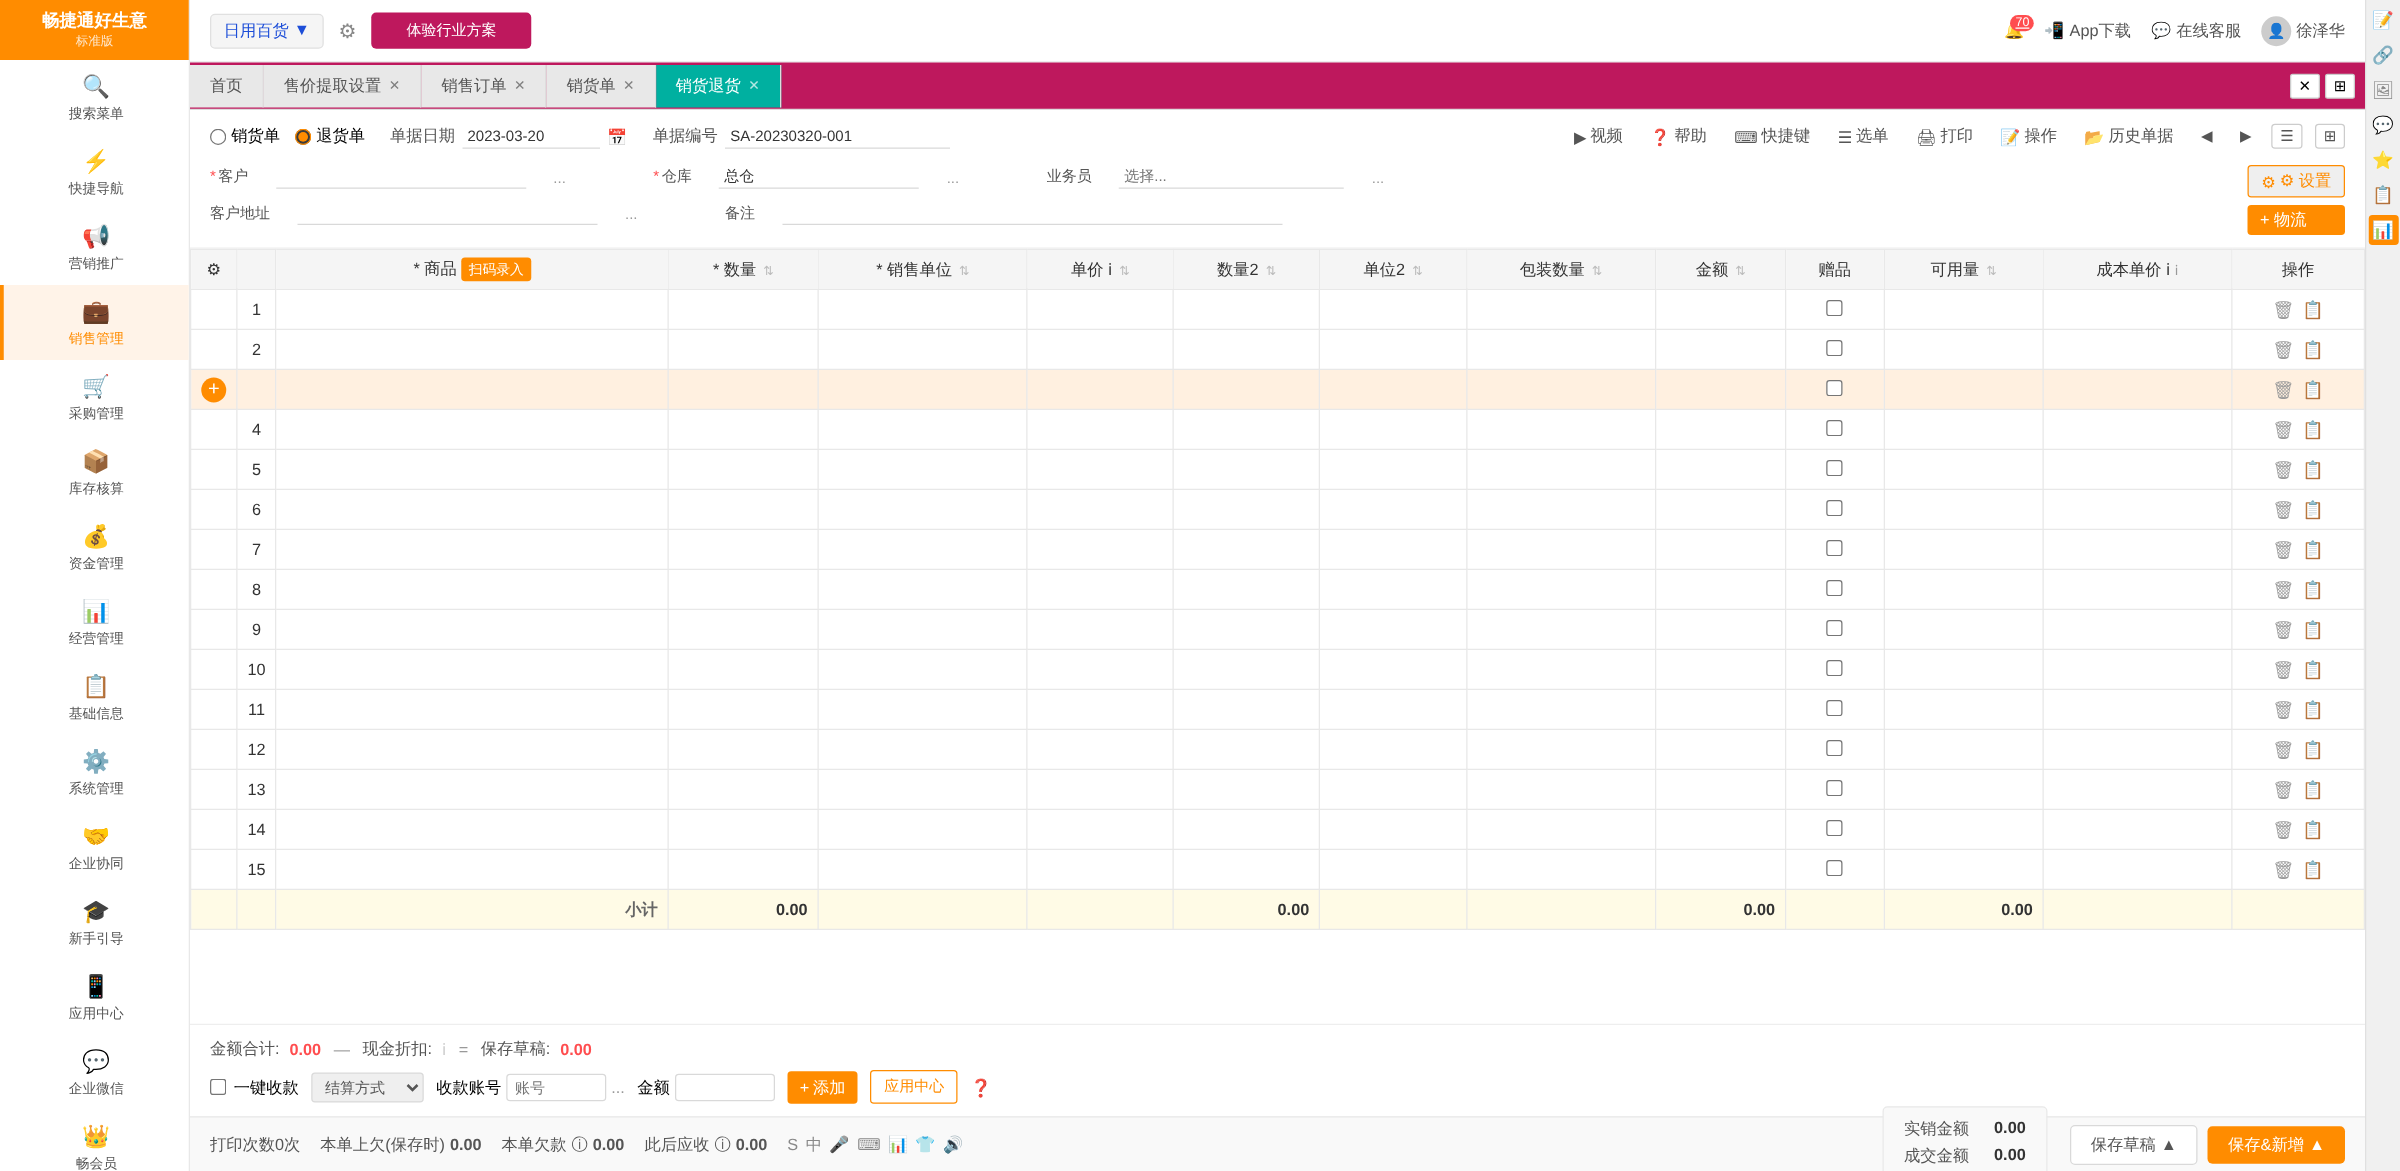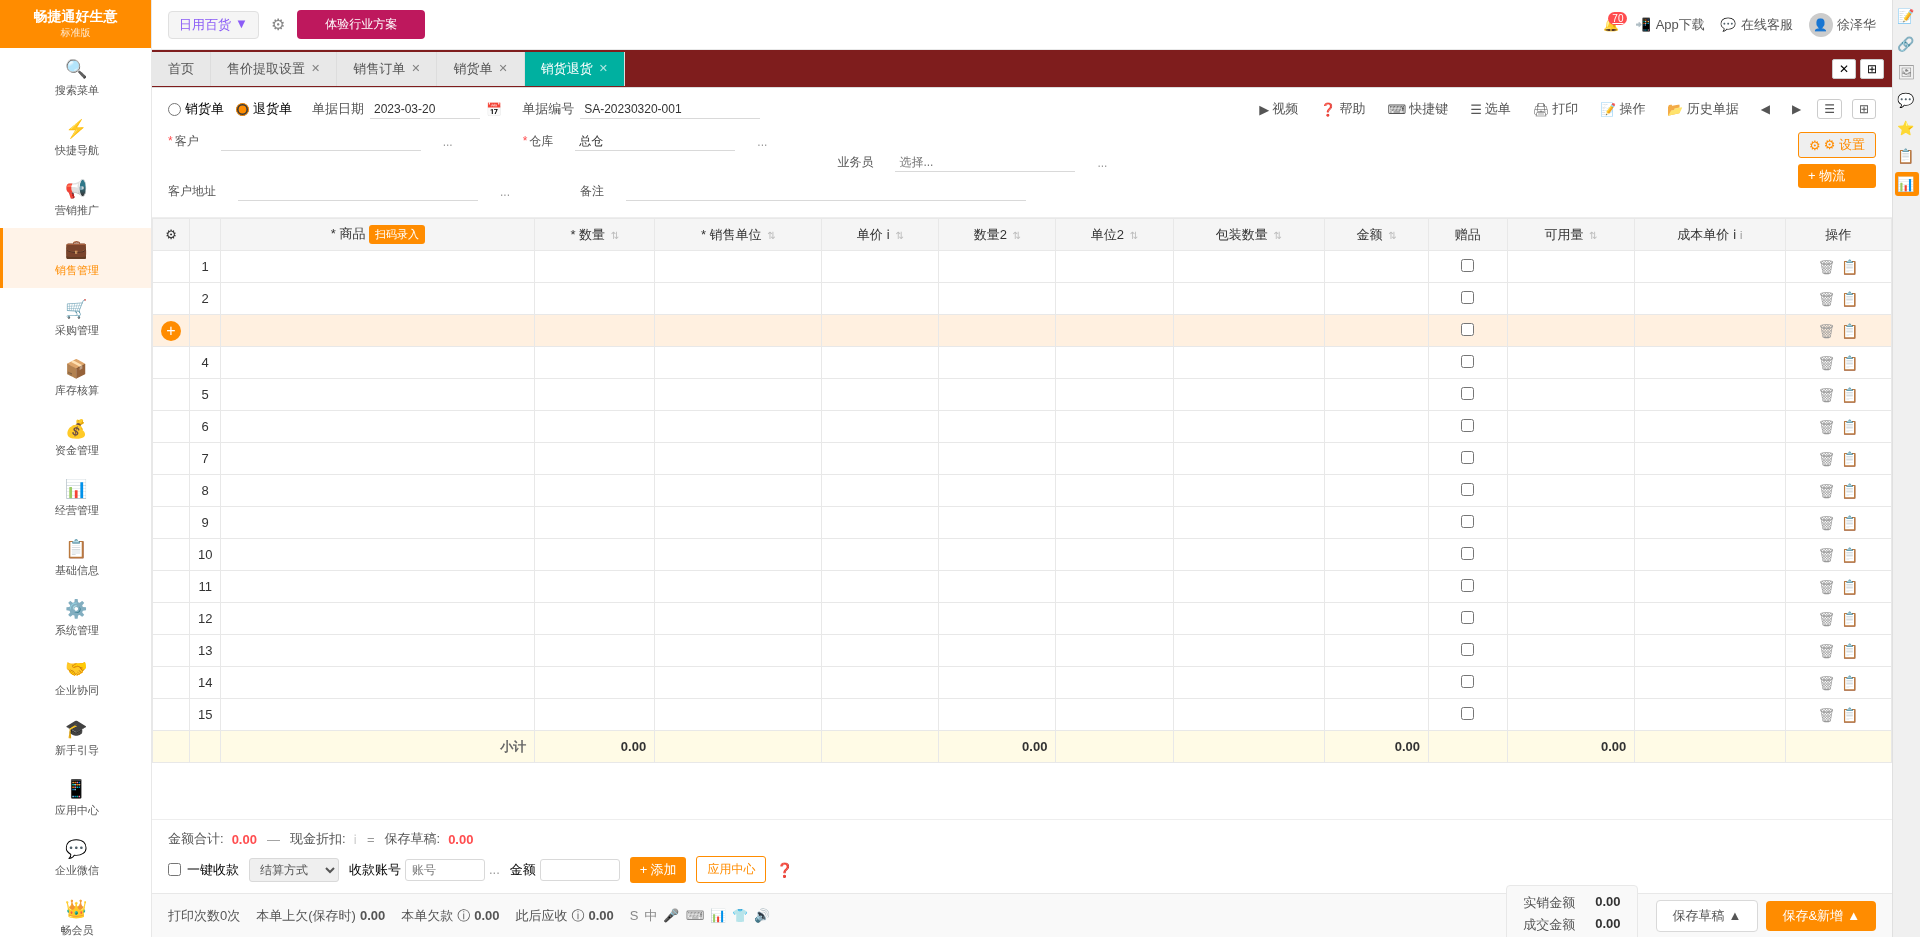--- a/index.html
+++ b/index.html
@@ -14,31 +14,31 @@
     .sidebar-item.active { background: #fff3e8; color: #ff8c00; border-left: 3px solid #ff8c00; }
     .sidebar-item .icon { font-size: 18px; margin-bottom: 3px; }
     .sidebar-item .label { font-size: 11px; }
 
     
     .main { flex: 1; display: flex; flex-direction: column; overflow: hidden; }
 
     
     .top-header { height: 50px; background: #fff; display: flex; align-items: center; justify-content: space-between; padding: 0 16px; border-bottom: 1px solid #e8e8e8; flex-shrink: 0; }
     .top-header-left { display: flex; align-items: center; gap: 12px; }
-    .header-select { display: flex; align-items: flex-start; gap: 4px; background: #f5f5f5; border: 1px solid #e0e0e0; border-radius: 4px; padding: 4px 10px; cursor: pointer; font-size: 12px; color: #8b5cf6; }
+    .header-select { display: flex; align-items: flex-start; gap: 4px; background: #f5f5f5; border: 1px solid #e0e0e0; border-radius: 4px; padding: 4px 10px; cursor: pointer; font-size: 12px; color: #1d4ed8; }
     .header-gear { color: #888; cursor: pointer; font-size: 16px; }
     .experience-btn { background: #be185d; color: #fff; border: none; border-radius: 4px; padding: 6px 28px; cursor: pointer; font-size: 12px; }
     .top-header-right { display: flex; align-items: center; gap: 16px; color: #555; font-size: 12px; }
     .notice-icon { position: relative; cursor: pointer; }
     .notice-badge { position: absolute; top: -5px; right: -8px; background: #ff4d4f; color: #fff; border-radius: 10px; font-size: 10px; padding: 1px 4px; text-decoration: underline; }
     .header-right-item { cursor: pointer; display: flex; align-items: center; gap: 4px; }
     .avatar { width: 24px; height: 24px; border-radius: 50%; background: #ccc; display: flex; align-items: center; justify-content: center; font-size: 12px; color: #fff; overflow: hidden; }
 
     
-    .tab-bar { display: flex; align-items: center; background: #7f1d1d; border-bottom: 1px solid #ddd; flex-shrink: 0; height: 38px; padding-left: 0; }
+    .tab-bar { display: flex; align-items: center; background: #be185d; border-bottom: 1px solid #ddd; flex-shrink: 0; height: 38px; padding-left: 0; }
     .tab-item { padding: 8px 16px; cursor: pointer; color: #555; font-size: 13px; display: flex; align-items: center; gap: 6px; border-right: 1px solid #ddd; background: #e8e8e8; white-space: nowrap; }
     .tab-item.active { background: #00b0a0; color: #fff; }
     .tab-item .close-x { font-size: 11px; color: inherit; opacity: 0.7; }
     .tab-spacer { flex: 1; }
     .tab-controls { display: flex; align-items: center; gap: 4px; padding: 0 8px; }
     .tab-ctrl-btn { background: #fff; border: 1px solid #ccc; border-radius: 2px; padding: 2px 6px; cursor: pointer; font-size: 12px; }
 
     
     .page-content { flex: 1; background: #fff; overflow-y: auto; display: flex; flex-direction: column; }
 
@@ -322,21 +322,21 @@
               <input type="text" class="field-input" style="width: 200px;">
               <span class="field-ellipsis">...</span>
             </div>
 
             <div class="field-group" style="margin-left:40px;">
               <span class="field-label required">仓库</span>
               <input type="text" class="field-input" value="总仓" style="width: 160px;">
               <span class="field-ellipsis">...</span>
             </div>
 
-            <div class="field-group" style="margin-left:40px;margin-top:21px;">
+            <div class="field-group" style="margin-left:40px;">
               <span class="field-label">业务员</span>
               <input type="text" class="field-input" placeholder="选择..." style="width: 180px;">
               <span class="field-ellipsis">...</span>
             </div>
           </div>
           <div class="form-fields">
 
             <div class="field-group">
               <span class="field-label">客户地址</span>
               <input type="text" class="field-input" style="width: 240px;">

